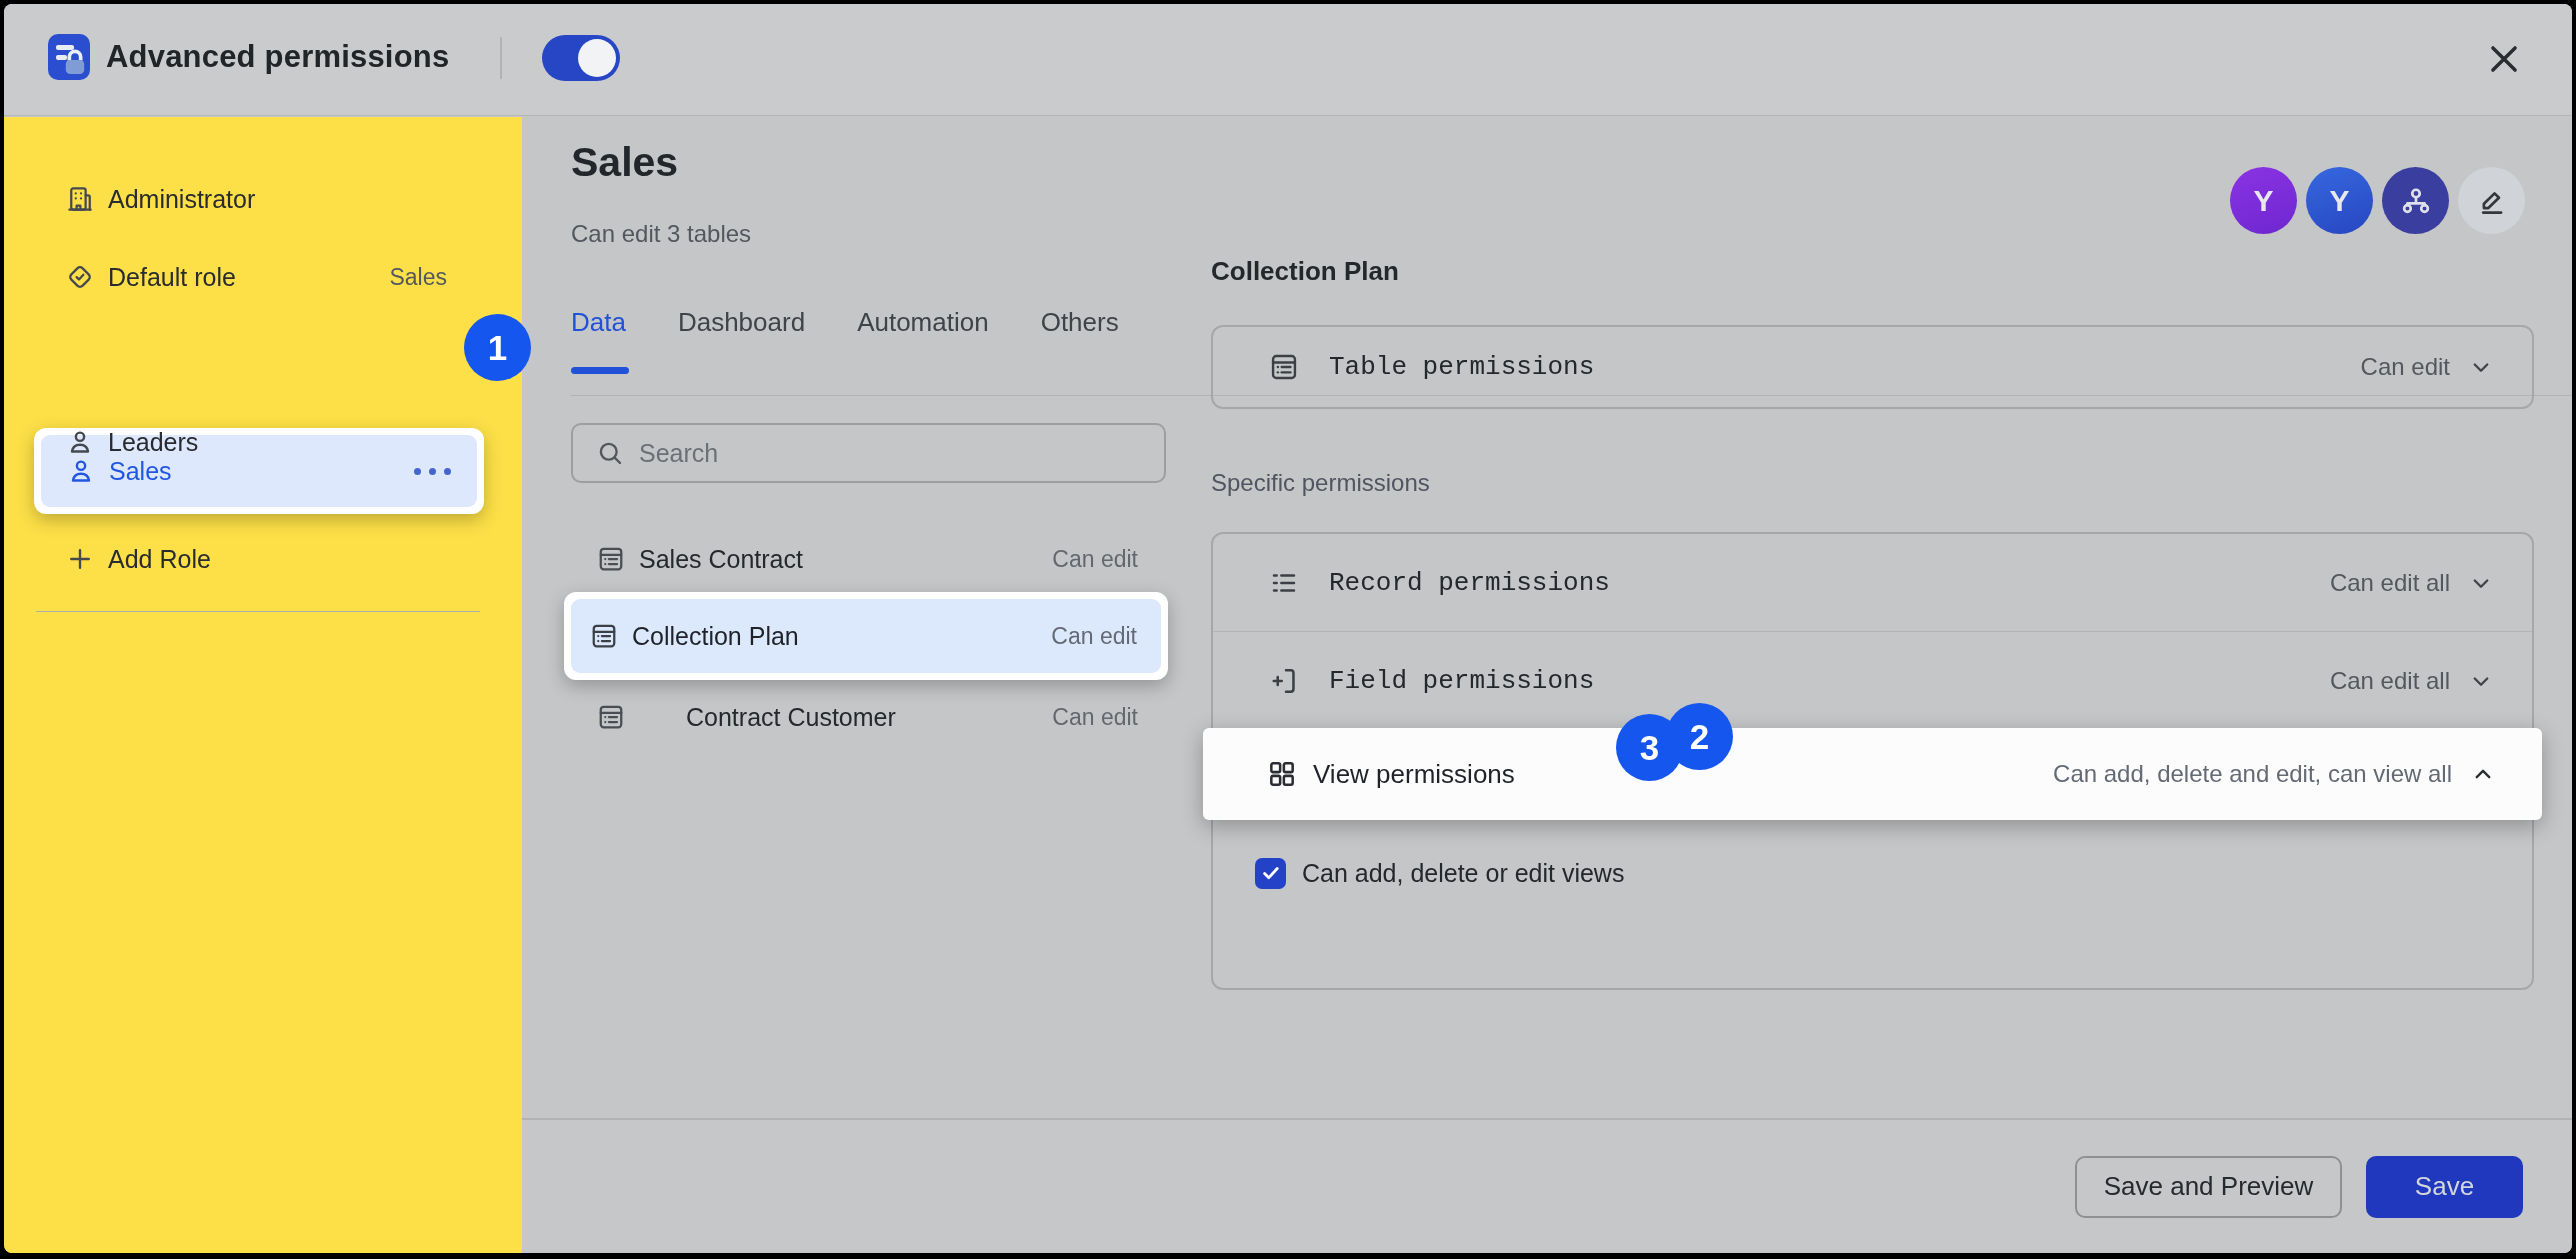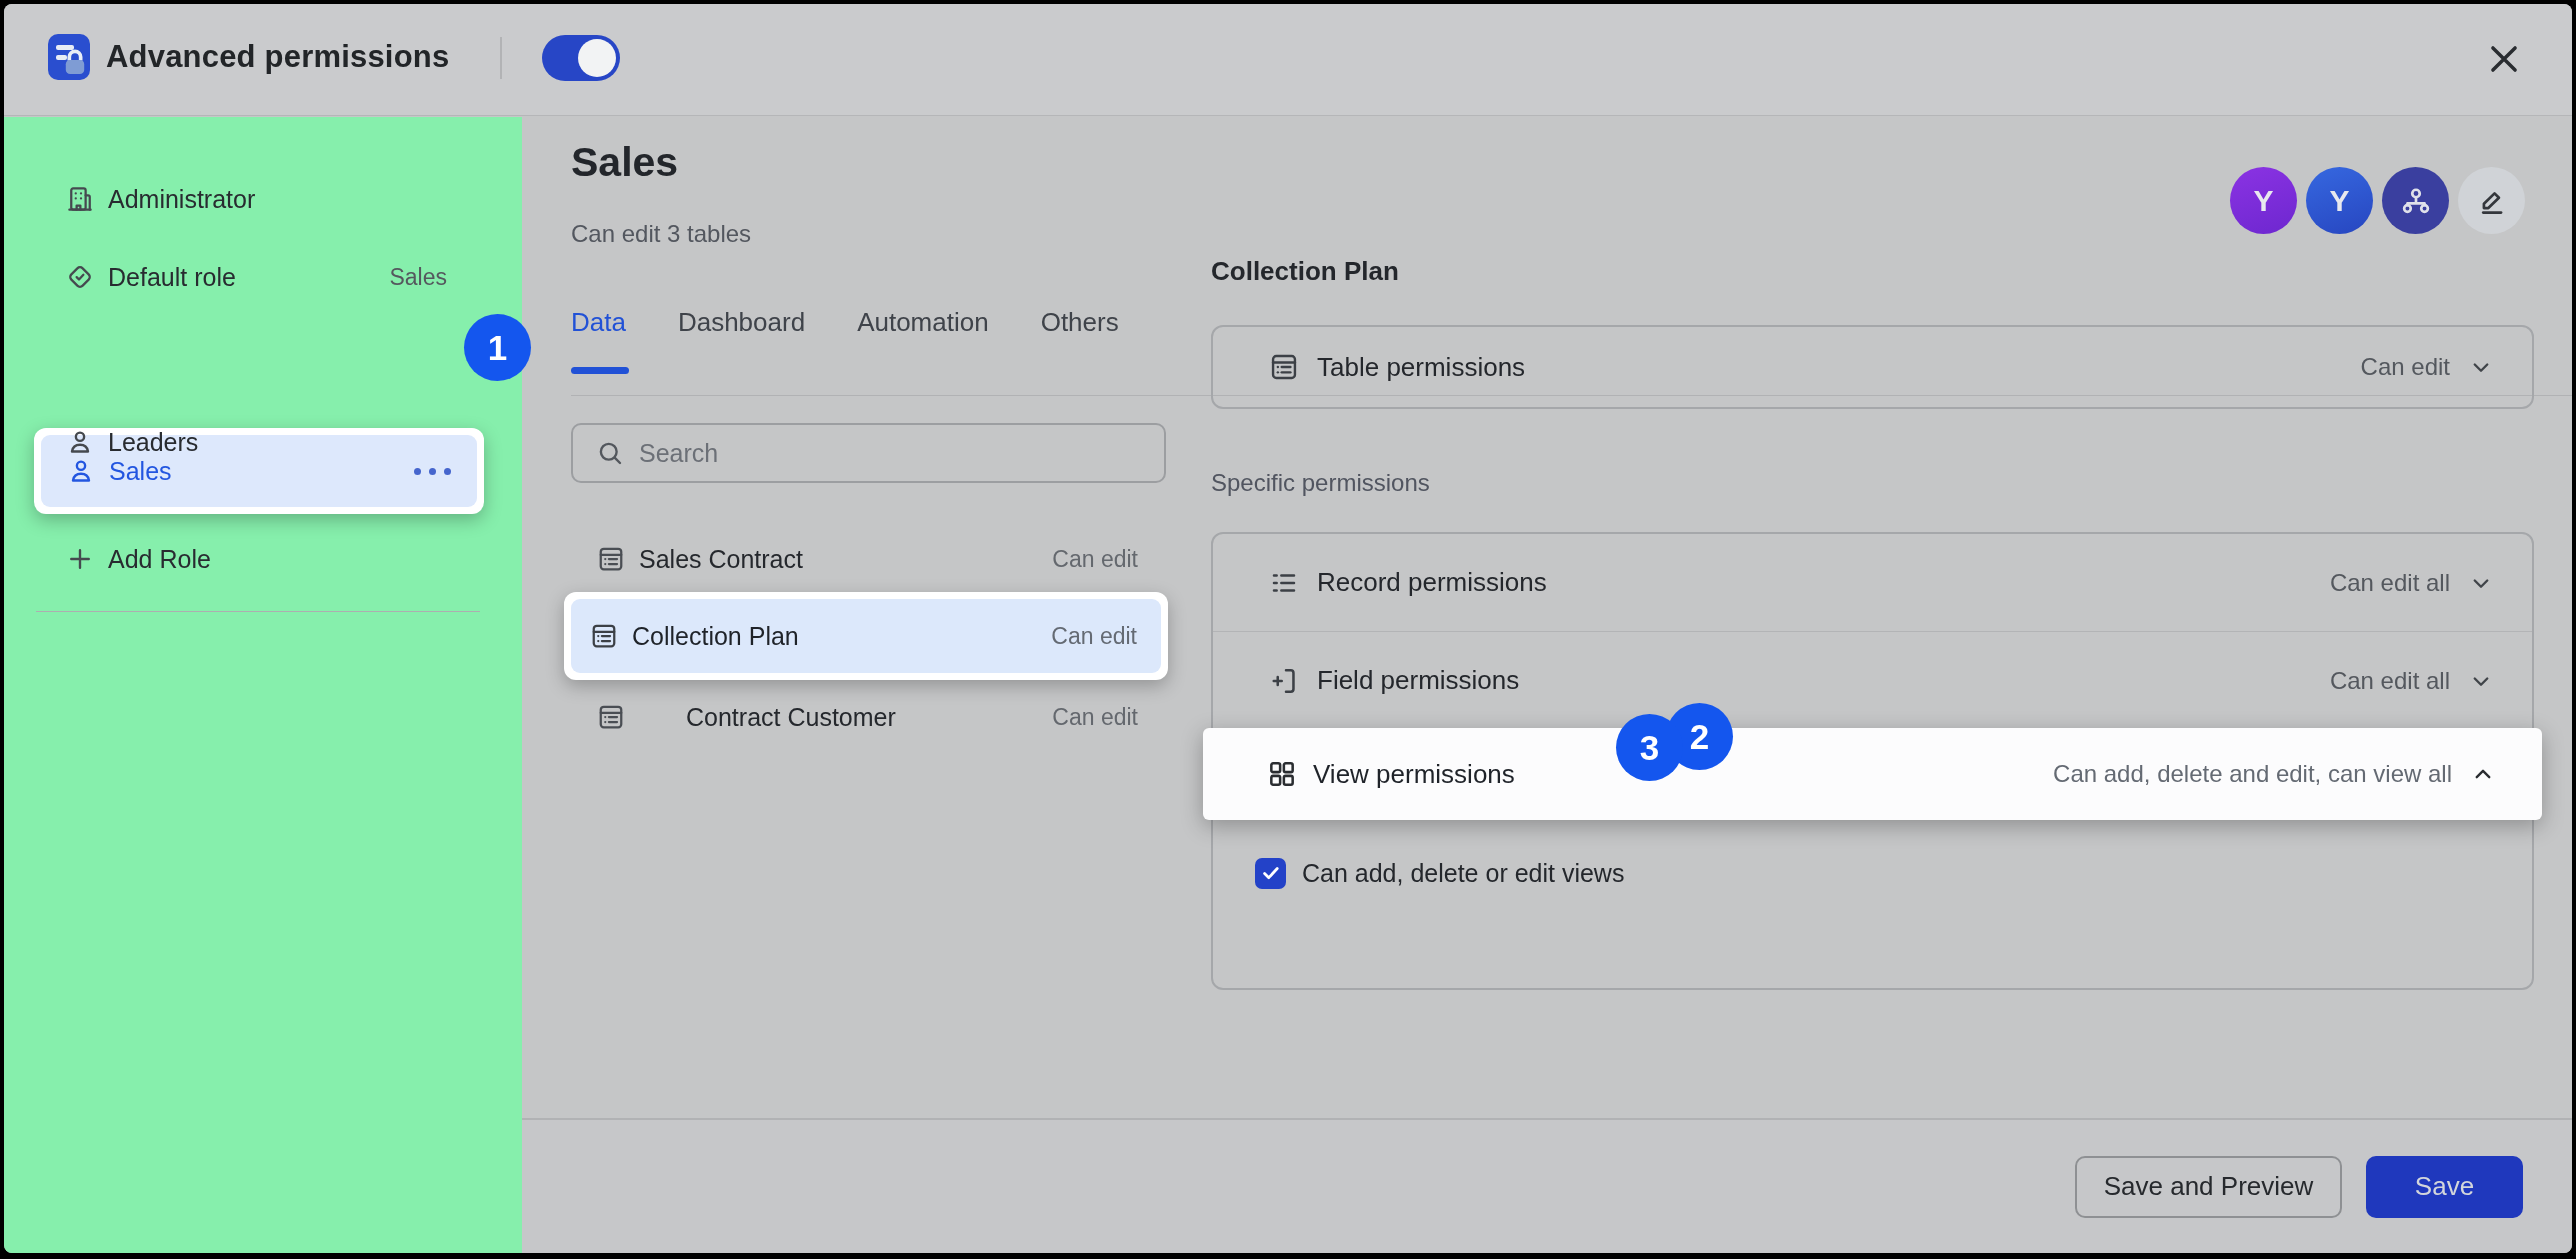--- a/index.html
+++ b/index.html
@@ -15,21 +15,21 @@
   .app-icon .bar1 { left:8px; top:11px; width:18px; }
   .app-icon .bar2 { left:8px; top:21px; width:11px; }
   .app-icon .lock { position:absolute; right:-2px; bottom:2px; }
   .hdr-title { position:absolute; left:102px; top:35px; font-size:31px; font-weight:700; color:#222528; letter-spacing:0.2px; }
   .hdr-vdiv { position:absolute; left:496px; top:33px; width:2px; height:42px; background:#b2b3b5; }
   .toggle { position:absolute; left:538px; top:31px; width:78px; height:46px; border-radius:23px; background:#2746c6; }
   .toggle .knob { position:absolute; top:4px; right:4px; width:38px; height:38px; border-radius:50%; background:#f2f3f4; }
   .close-btn { position:absolute; left:2478px; top:33px; width:44px; height:44px; color:#292c30; display:flex; align-items:center; justify-content:center; }
 
   
-  .sidebar { position:absolute; left:0; top:113px; width:607px; bottom:0; background:#86efac; border-right:1px solid #b0b1b3;text-align:center; }
+  .sidebar { position:absolute; left:0; top:113px; width:607px; bottom:0; background:#fde047; border-right:1px solid #b0b1b3;text-align:center; }
   .side-item { position:absolute; left:0; width:517px; height:78px; display:flex; align-items:center; }
   .side-item .ic { margin-left:60px; width:32px; height:32px; color:#45494f; flex:none; display:flex; align-items:center; justify-content:center; }
   .side-item .lbl { margin-left:12px; font-size:25px; color:#282b30; }
   .side-item .rval { margin-left:auto; margin-right:74px; font-size:23px; color:#55585e; }
   .spotlight { background:#fff; border-radius:12px; box-shadow:0 6px 18px rgba(0,0,0,.25); }
   .sales-spot { position:absolute; left:30px; top:311px; width:450px; height:86px; }
   .sales-row { position:absolute; inset:7px; background:#dde8fc; border-radius:9px; display:flex; align-items:center; }
   .sales-row .ic { margin-left:24px; width:32px; height:32px; color:#2356e0; display:flex; align-items:center; justify-content:center; }
   .sales-row .lbl { margin-left:12px; font-size:25px; font-weight:500; color:#2356e0; }
   .dots { margin-left:auto; margin-right:26px; display:flex; gap:8px; }
@@ -73,21 +73,21 @@
   .cp-row .lbl { margin-left:12px; font-size:25px; color:#1f2329; }
   .cp-row .perm { margin-left:auto; margin-right:24px; font-size:23px; color:#646a73; }
 
   
   .panel-title { position:absolute; left:689px; top:139px; font-size:26px; font-weight:700; color:#24272c; }
   .perm-box { position:absolute; left:689px; width:1323px; border:2px solid #a5a7aa; border-radius:12px; }
   .tp-box { top:208px; height:84px; }
   .prow { display:flex; align-items:center; height:97px; }
   .prow.h84 { height:80px; }
   .prow .ic { margin-left:54px; width:34px; height:34px; color:#3c4046; flex:none; display:flex; align-items:center; justify-content:center; }
-  .prow .lbl { margin-left:16px; font-size:26px; color:#24272c; }
+  .prow .lbl { margin-left:28px; font-size:26px; color:#24272c;font-family:Liberation Mono, monospace; }
   .prow .val { margin-left:auto; font-size:24px; color:#54585e; }
   .prow .chev { margin-left:16px; margin-right:36px; width:30px; height:30px; color:#404449; flex:none; }
   .spec-lbl { position:absolute; left:689px; top:352px; font-size:24px; color:#515560; }
   .group-box { top:415px; height:458px; }
   .row-div { height:1px; background:#b3b4b6; }
   .view-spot { position:absolute; left:681px; top:611px; width:1339px; height:92px; background:#fcfcfd; border-radius:6px; box-shadow:0 6px 22px rgba(0,0,0,.28); display:flex; align-items:center; z-index:20; }
   .view-spot .ic { margin-left:62px; width:34px; height:34px; color:#2a2d31; flex:none; display:flex; align-items:center; justify-content:center; }
   .view-spot .lbl { margin-left:14px; font-size:26px; font-weight:500; color:#1f2329; }
   .view-spot .val { margin-left:auto; font-size:24px; color:#646a73; }
   .view-spot .chev { margin-left:16px; margin-right:44px; width:30px; height:30px; color:#2a2d31; flex:none; }

